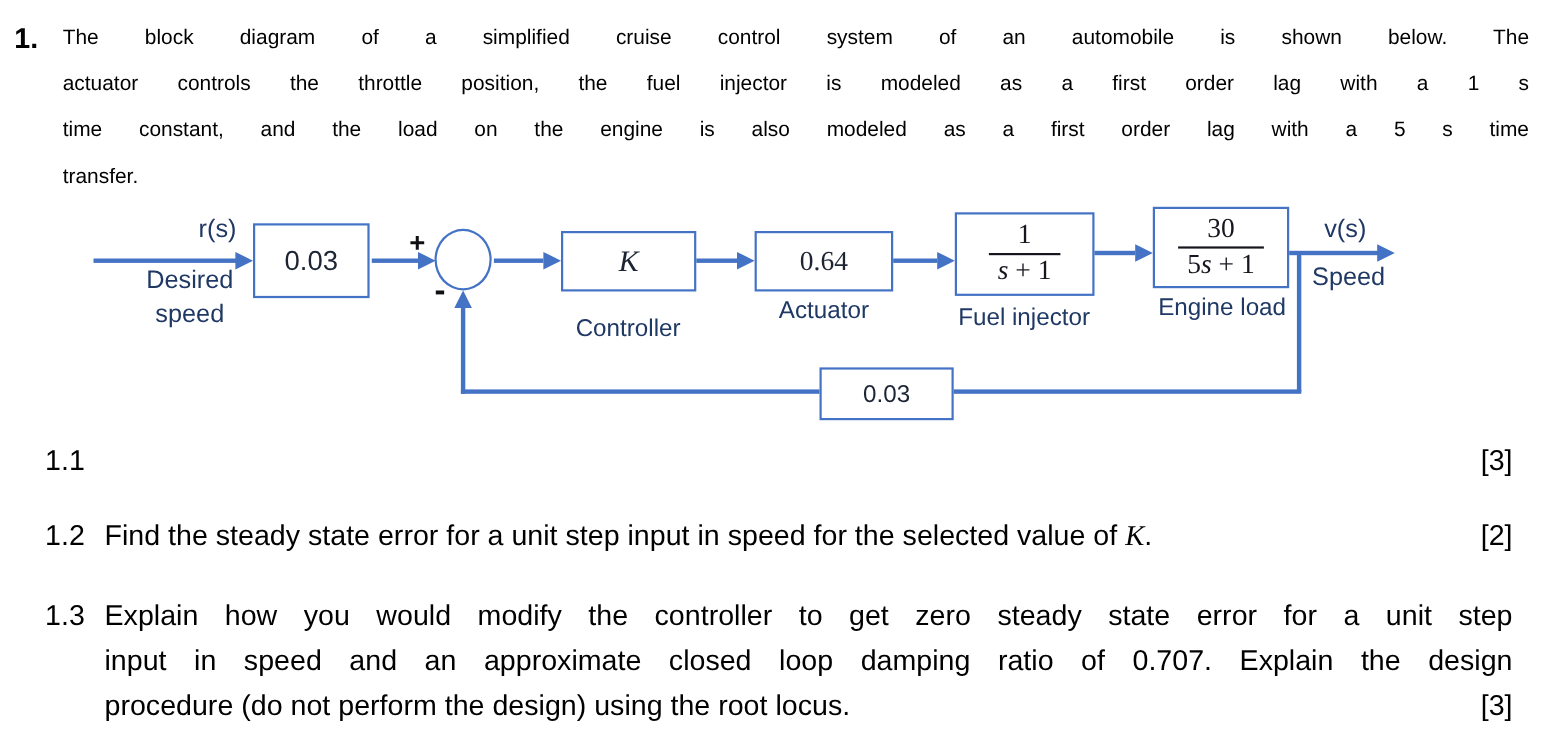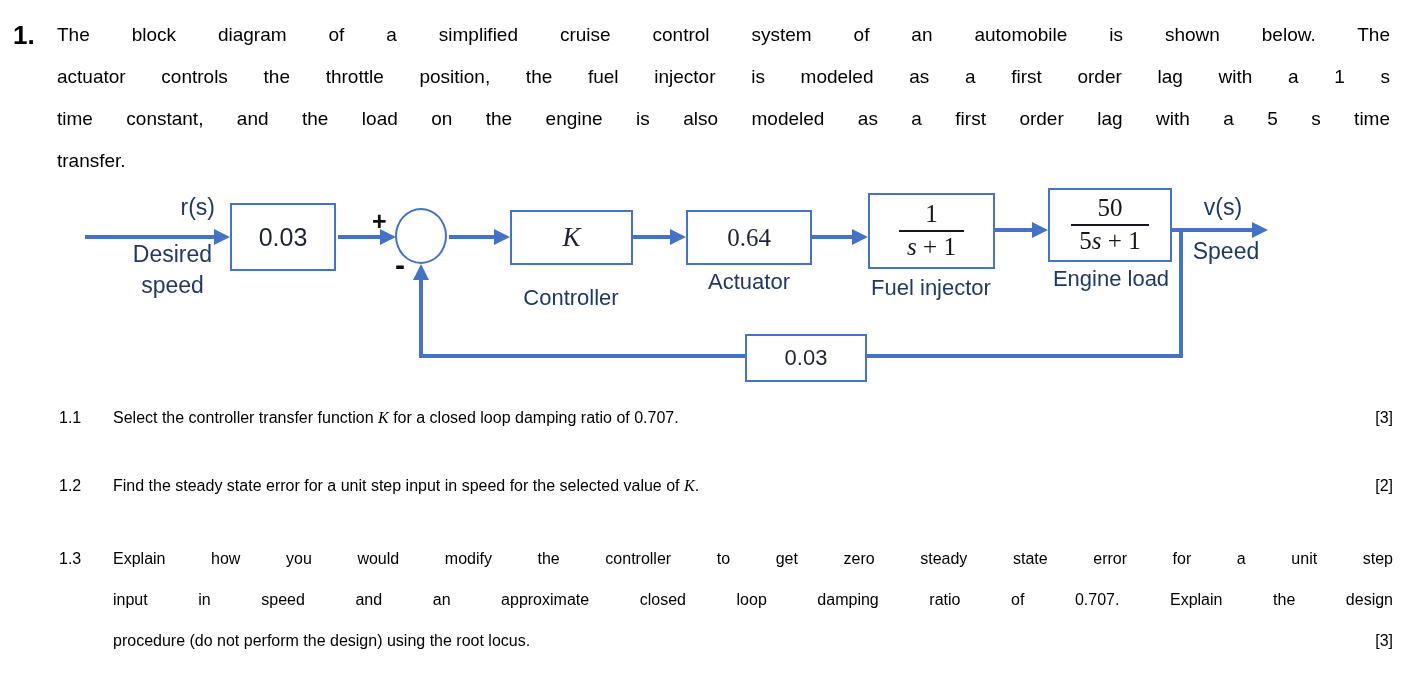--- a/index.html
+++ b/index.html
@@ -39,21 +39,21 @@
   .dlabel{position:absolute;color:var(--label);font-size:22px;text-align:center;}
   .signal{position:absolute;color:var(--label);font-size:23px;}
   .pm{position:absolute;color:#0f0f14;font-weight:600;}
   .sum-circle{position:absolute;border:2.5px solid var(--line);border-radius:50%;background:#fff;}
   .frac{text-align:center;font-family:"Liberation Serif", serif;color:#16161e;line-height:1.15;}
   .frac-num{font-size:25px;padding:0 8px 1px;}
   .frac-den{border-top:2px solid #16161e;font-size:25px;padding:1px 8px 0;}
   .frac i{font-style:italic;}
 
   
-  .questions{position:absolute;left:59px;top:402px;width:1334px;font-size:16px;}
+  .questions{position:absolute;left:41px;top:402px;width:1334px;font-size:26px;}
   .qrow{display:flex;line-height:32px;}
   .qnum{width:54px;flex:none;}
   .qmarks{margin-left:auto;padding-left:10px;}
   .mathk{font-family:"Liberation Serif", serif;font-style:italic;}
   .mt{margin-top:36px;}
   .q13{display:flex;position:relative;}
   .q13 .qlines{flex:1;line-height:41px;}
   .q13 .q13marks{position:absolute;right:0;bottom:0;line-height:41px;}
   .ul{text-decoration-thickness:2px;text-underline-offset:4px;}
 </style>
@@ -116,21 +116,21 @@
         <div class="frac-den"><i>s</i><span> + 1</span></div>
       </div>
     </div>
     <div class="dlabel" style="left:853px;top:90px;width:156px;">Fuel injector</div>
 
     <div class="dline" style="left:995px;top:43px;width:37px;height:4px;"></div>
     <div class="ah-right" style="left:1032px;top:37px;"></div>
 
     <div class="dblock" style="left:1048px;top:3px;width:124px;height:74px;">
       <div class="frac">
-        <div class="frac-num">50</div>
+        <div class="frac-num">30</div>
         <div class="frac-den"><span>5</span><i>s</i><span> + 1</span></div>
       </div>
     </div>
     <div class="dlabel" style="left:1036px;top:81px;width:150px;">Engine load</div>
 
     <div class="dline" style="left:1172px;top:43px;width:82px;height:4px;"></div>
     <div class="ah-right" style="left:1252px;top:37px;"></div>
     <div class="signal" style="left:1190px;top:9px;width:66px;text-align:center;">v(s)</div>
     <div class="signal" style="left:1186px;top:53px;width:80px;text-align:center;">Speed</div>
 
@@ -140,21 +140,20 @@
       <span class="bnum-sm">0.03</span>
     </div>
     <div class="dline" style="left:419px;top:88px;width:4px;height:85px;"></div>
     <div class="ah-up" style="left:413px;top:79px;"></div>
   </div>
 
   <div class="questions">
 
     <div class="qrow">
       <span class="qnum">1.1</span>
-      <span class="qtext"><span>Select the controller transfer function </span><span class="mathk">K</span><span> for a closed loop damping ratio of 0.707.</span></span>
       <span class="qmarks">[3]</span>
     </div>
 
     <div class="qrow mt">
       <span class="qnum">1.2</span>
       <span class="qtext"><span>Find the steady state error for a unit step input in speed for the selected value of </span><span class="mathk">K</span><span>.</span></span>
       <span class="qmarks">[2]</span>
     </div>
 
     <div class="q13 mt">

